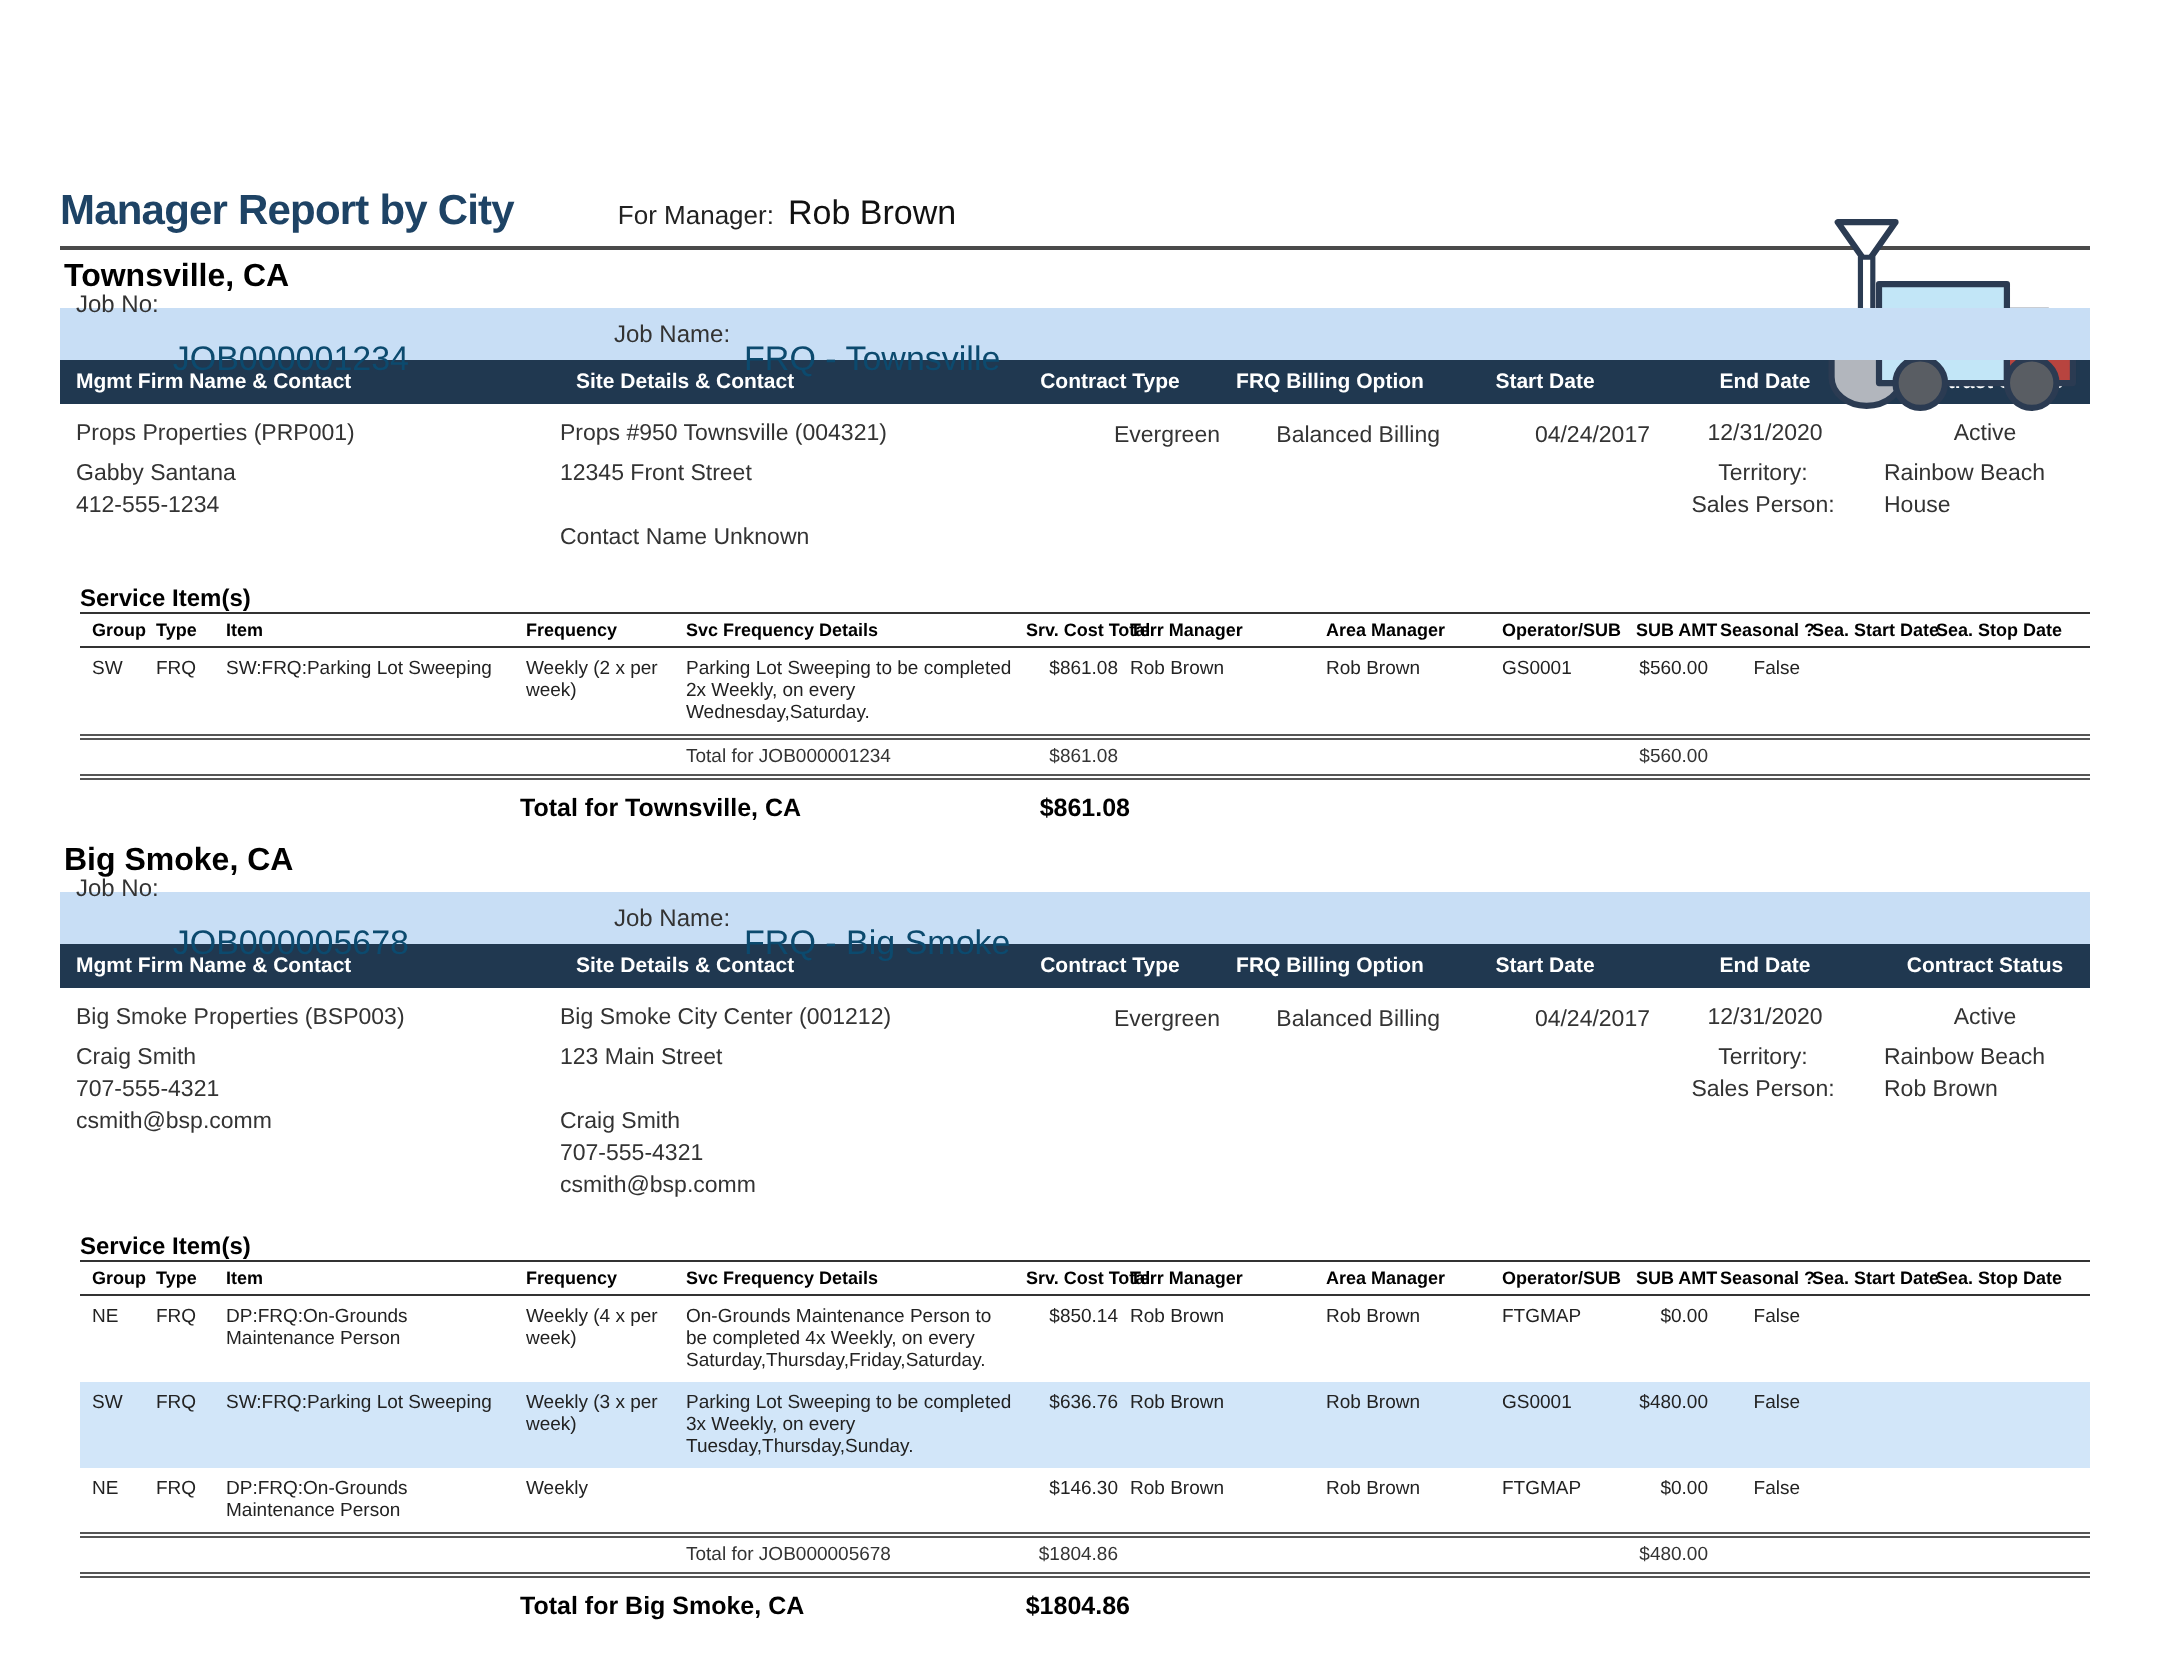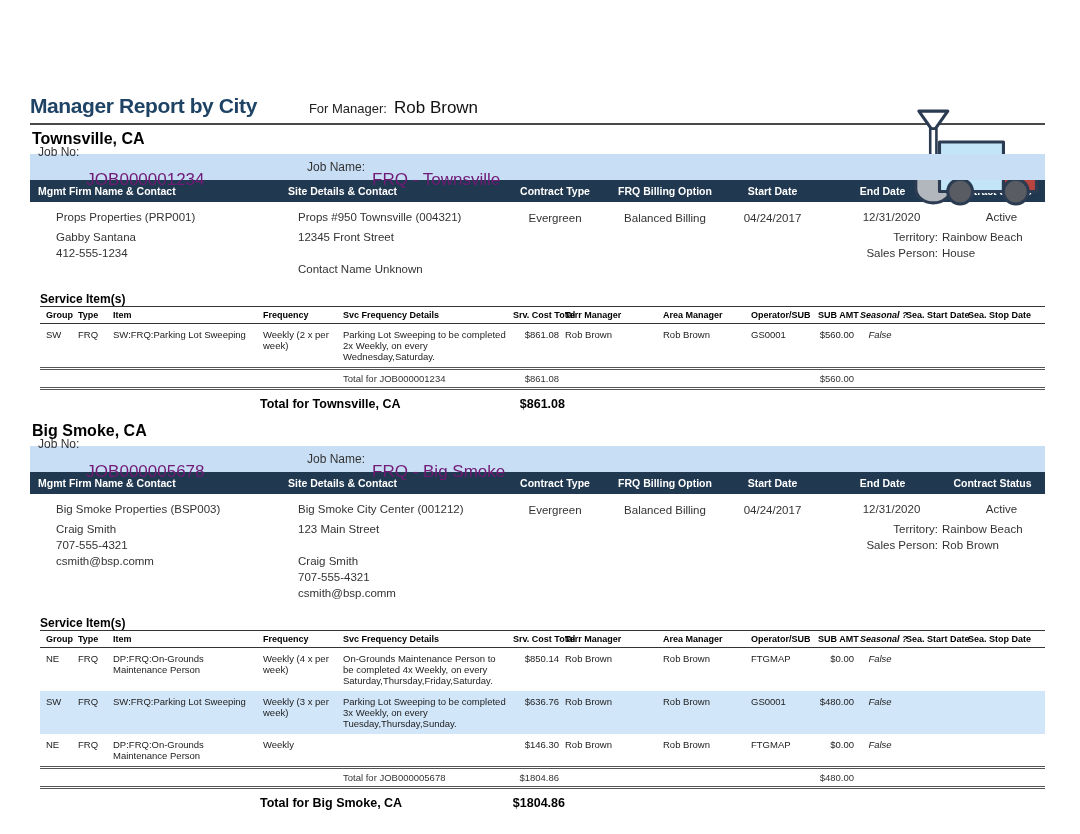--- a/index.html
+++ b/index.html
@@ -22,48 +22,48 @@
 
   
   .city-name { font-size:16px; font-weight:bold; color:#000; margin-top:5px; padding-left:2px; }
 
   .job-bar { position:relative; height:26px; background:#c8def5; margin-top:6px;
              display:flex; align-items:center; }
   .job-no-group { padding-left:8px; display:flex; align-items:flex-start; }
   .job-name-group { position:absolute; left:277px; top:0; height:100%;
                     display:flex; align-items:center; }
   .bar-label { font-size:12px; color:#333; }
-  .bar-value { font-size:17px; color:#701a75; margin-left:7px;margin-top:25px; }
+  .bar-value { font-size:17px; color:#0c4a6e; margin-left:7px;margin-top:25px; }
 
   .grid-cols { display:grid; grid-template-columns:250px 220px 110px 110px 105px 115px 105px; }
   .navy-bar { background:#203850; color:#fff; height:22px; align-items:center;
               font-size:10.5px; font-weight:bold; }
   .navy-bar > div { text-align:center; white-space:nowrap; }
   .navy-bar > .left-h { text-align:left; padding-left:8px; }
 
   .info-grid { padding:8px 0 6px 0; font-size:11.5px; align-items:start; min-height:80px; }
   .info-lines { }
-  .info-line { line-height:15px; min-height:15px; margin-bottom:1px;margin-left:18px; }
+  .info-line { line-height:15px; min-height:15px; margin-bottom:1px; }
   .info-line.first { margin-bottom:5px; }
   .mgmt-cell { padding-left:8px; }
-  .center-cell { text-align:center; padding-top:2px; }
+  .center-cell { text-align:right; padding-top:2px; }
   .ed-cell .info-line, .cs-cell .info-line { }
   .ed-cell { text-align:center; }
   .cs-cell { text-align:center; }
-  .kv-label { text-align:right; padding-right:2px; }
+  .kv-label { text-align:center; padding-right:2px; }
   .kv-value { text-align:left; margin-left:-14px;padding-left:16px; }
 
   
   .svc-heading { font-weight:bold; font-size:12px; margin:8px 0 0 10px; color:#000; }
   table.svc { border-collapse:collapse; width:1005px; margin-left:10px;
               table-layout:fixed; font-size:9.5px; border-top:1.5px solid #333; }
   table.svc thead th { font-size:9px; font-weight:bold; text-align:left; color:#000;
                        padding:3px 4px 3px 0; border-bottom:1.5px solid #333; white-space:nowrap; }
   table.svc th.r, table.svc td.r { text-align:right; }
-  table.svc th.c, table.svc td.c { text-align:center;font-style:italic; }
+  table.svc th.c, table.svc td.c { text-align:right; }
   table.svc td { padding:5px 6px 5px 0; vertical-align:top; color:#222; }
   table.svc td.pl, table.svc th.pl { padding-left:6px; }
   tr.hl { background:#d2e6f9; }
   tr.total-row td { border-top:3px double #555; border-bottom:3px double #555;
                     padding:3px 6px 3px 0; color:#333; }
 
   .city-total { display:flex; margin:7px 0 4px 10px; font-weight:bold;
                 font-size:12.5px; color:#000; align-items:baseline; }
   .city-total .sp { width:220px; }
   .city-total .lbl { width:250px; text-align:left; }

